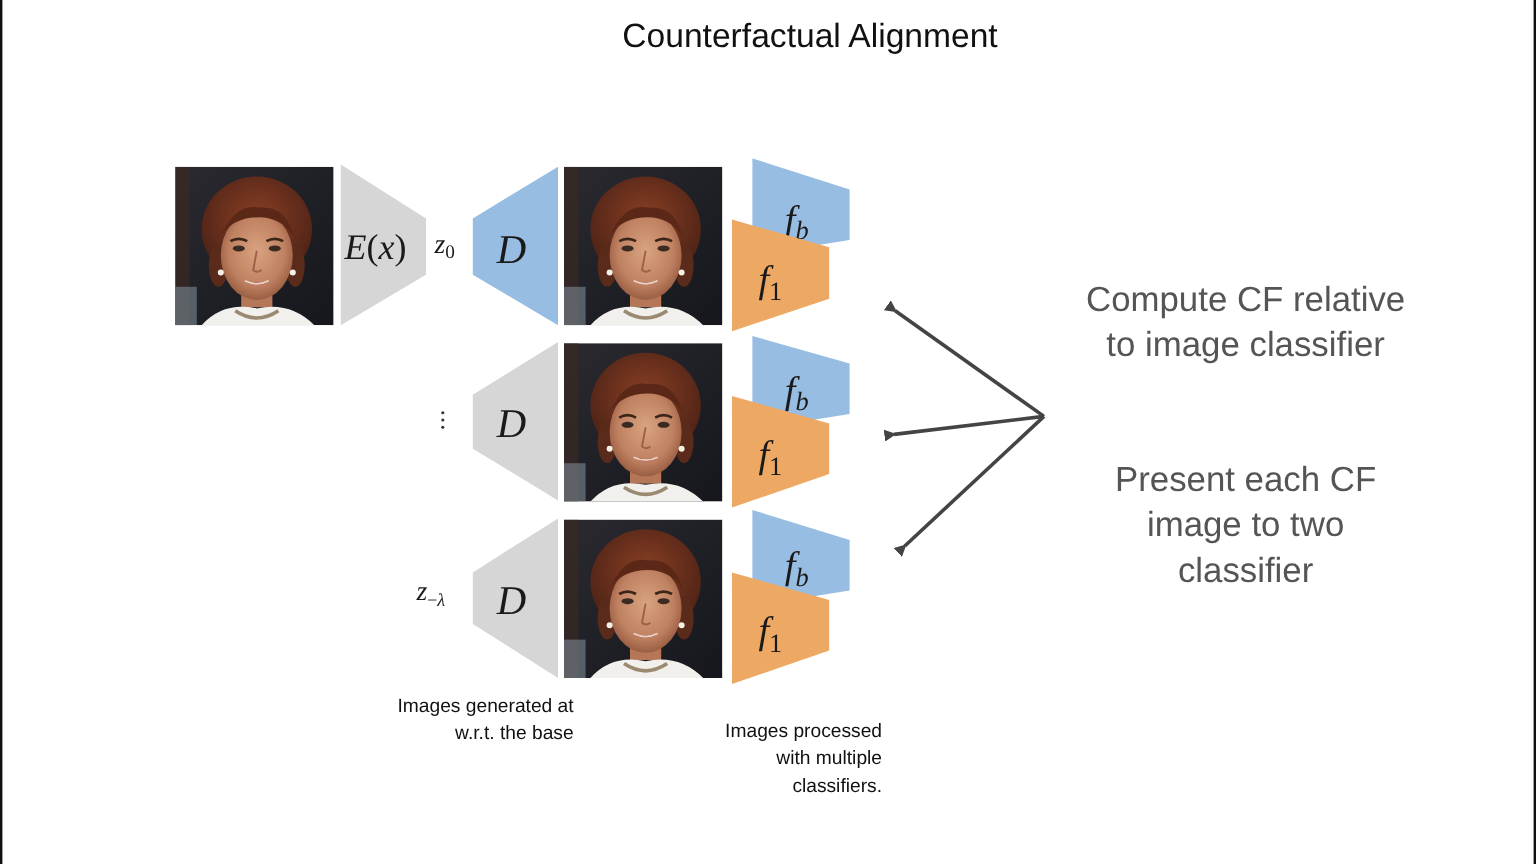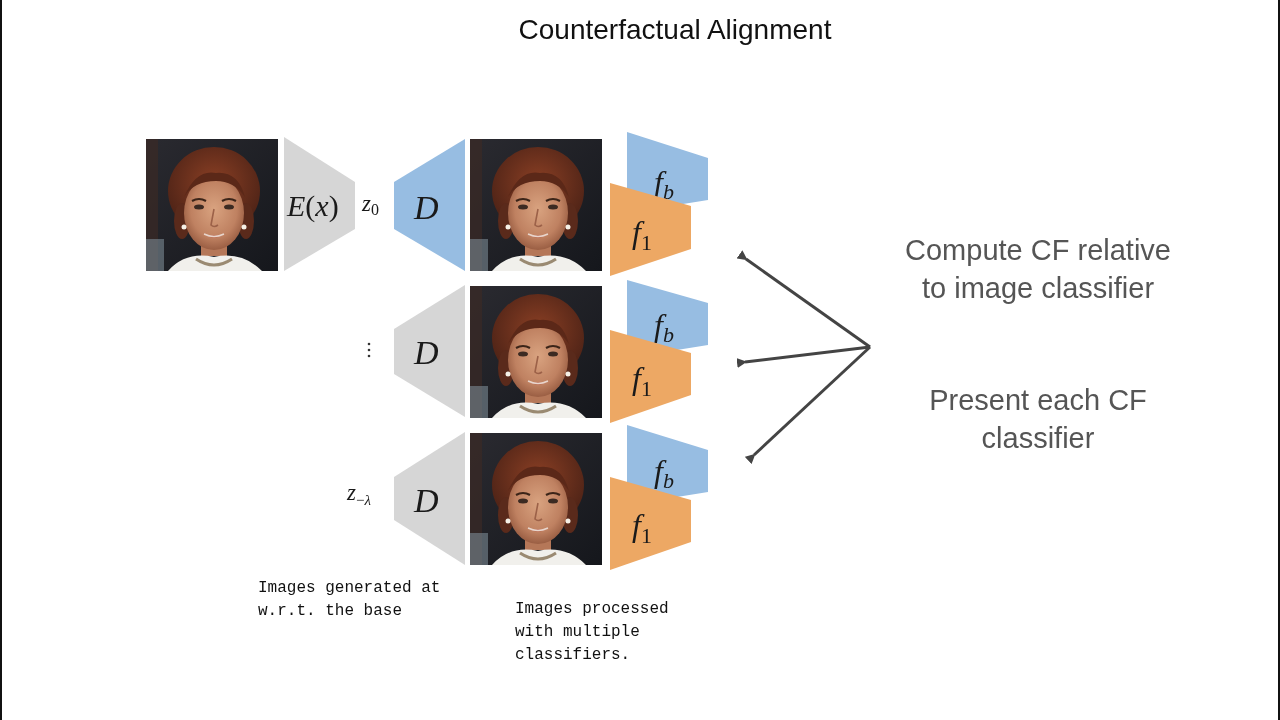--- a/index.html
+++ b/index.html
@@ -11,22 +11,22 @@
   .edge-left { position:absolute; left:0; top:0; width:2px; height:720px; background:#111; }
   .edge-right { position:absolute; right:0; top:0; width:2px; height:720px; background:#111; }
   .title {
     position:absolute; left:0; width:1280px; top:14px; text-align:center;
     font-size:28px; color:#111; font-family:"Liberation Sans", sans-serif;padding-left:35px;
   }
   svg.diagram { position:absolute; left:0; top:0; }
   .math { font-family:"Liberation Serif", "DejaVu Serif", serif; font-style:italic; fill:#1a1a1a; }
   .math-up { font-family:"Liberation Serif", "DejaVu Serif", serif; font-style:normal; fill:#1a1a1a; }
   .caption {
-    position:absolute; text-align:left; color:#111;
-    font-family:Liberation Mono, monospace; font-size:16px; line-height:23px;
+    position:absolute; text-align:right; color:#111;
+    font-family:Liberation Sans, sans-serif; font-size:16px; line-height:23px;
   }
   .caption div { white-space:nowrap; }
   .side-text {
     position:absolute; text-align:center; color:#555;
     font-family:"Liberation Sans", sans-serif; font-size:29px; line-height:38px;
   }
   .side-text div { white-space:nowrap; }
 </style>
 </head>
 <body>
@@ -155,14 +155,15 @@
   <div>with multiple</div>
   <div>classifiers.</div>
 </div>
 
 <div class="side-text" style="left:878px; top:231px; width:320px;">
   <div>Compute CF relative</div>
   <div>to image classifier</div>
 </div>
 <div class="side-text" style="left:878px; top:347px; width:320px;margin-top:34px;">
   <div>Present each CF</div>
+  <div>image to two</div>
   <div>classifier</div>
 </div>
 
 </body></html>

